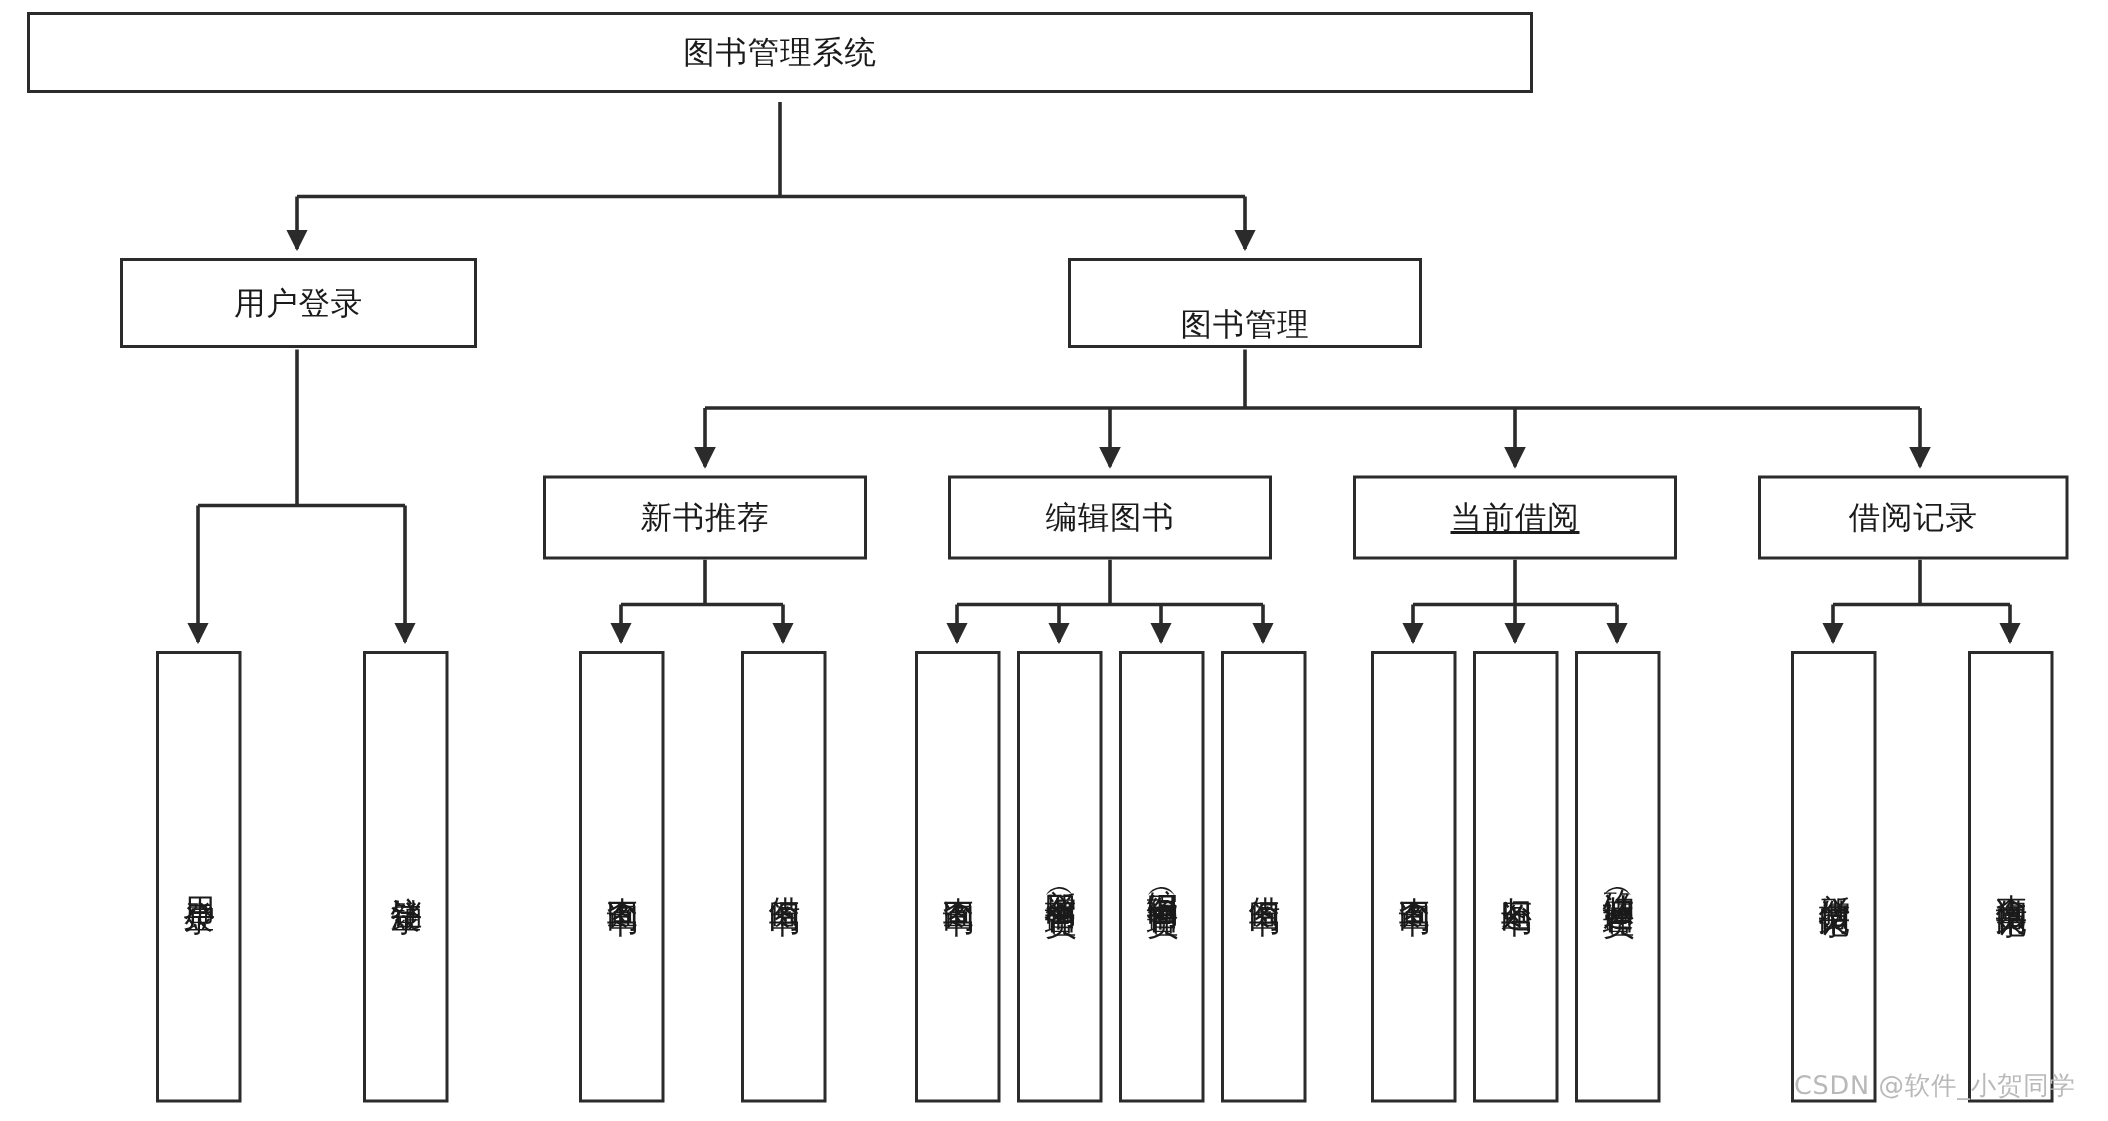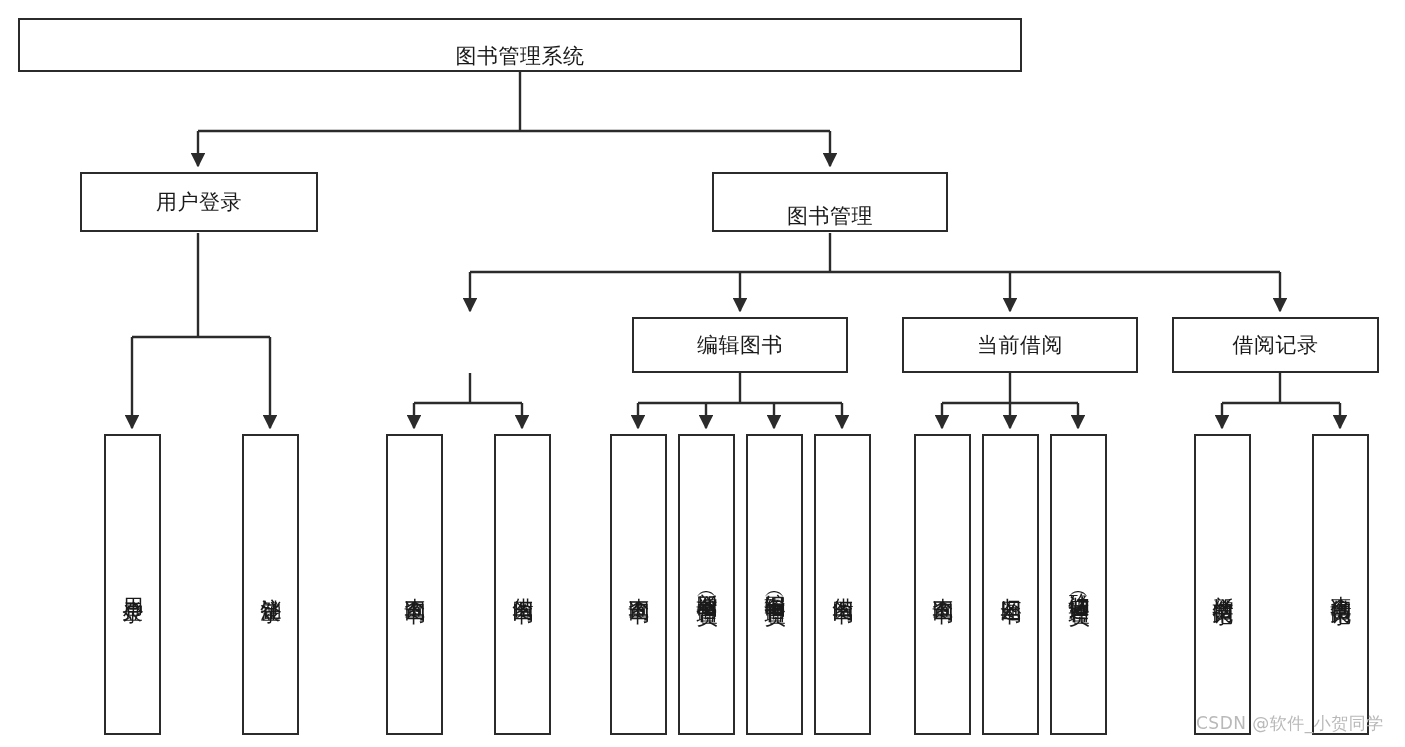--- a/index.html
+++ b/index.html
@@ -111,38 +111,41 @@
       <path d="M 1010 403 L 1010 428" marker-end="url(#arrow)"></path>
       <path d="M 1078 403 L 1078 428" marker-end="url(#arrow)"></path>
 
       <path d="M 1280 373 L 1280 403"></path>
       <path d="M 1222 403 L 1340 403"></path>
       <path d="M 1222 403 L 1222 428" marker-end="url(#arrow)"></path>
       <path d="M 1340 403 L 1340 428" marker-end="url(#arrow)"></path>
     </g>
   </svg>
 
-  <div class="node horiz root-node" style="left:18px; top:18px; width:1004px; height:54px;align-items:flex-end;">
+  <div class="node horiz root-node" style="left:18px; top:8px; width:1004px; height:54px;">
     <span class="txt">图书管理系统</span>
   </div>
 
   <div class="node horiz" style="left:80px; top:172px; width:238px; height:60px;">
     <span class="txt">用户登录</span>
   </div>
 
   <div class="node horiz" style="left:712px; top:172px; width:236px; height:60px;align-items:flex-end;">
     <span class="txt">图书管理</span>
   </div>
 
+  <div class="node horiz" style="left:362px; top:317px; width:216px; height:56px;">
+    <span class="txt">新书推荐</span>
+  </div>
 
   <div class="node horiz" style="left:632px; top:317px; width:216px; height:56px;">
     <span class="txt">编辑图书</span>
   </div>
 
-  <div class="node horiz" style="left:902px; top:317px; width:236px; height:56px;">
+  <div class="node horiz" style="left:902px; top:317px; width:216px; height:56px;text-decoration:underline;">
     <span class="txt">当前借阅</span>
   </div>
 
   <div class="node horiz" style="left:1172px; top:317px; width:207px; height:56px;">
     <span class="txt">借阅记录</span>
   </div>
 
   <div class="node vert" style="left:104px; top:434px; width:57px; height:301px;">
     <span class="txt">用户登录</span>
   </div>

